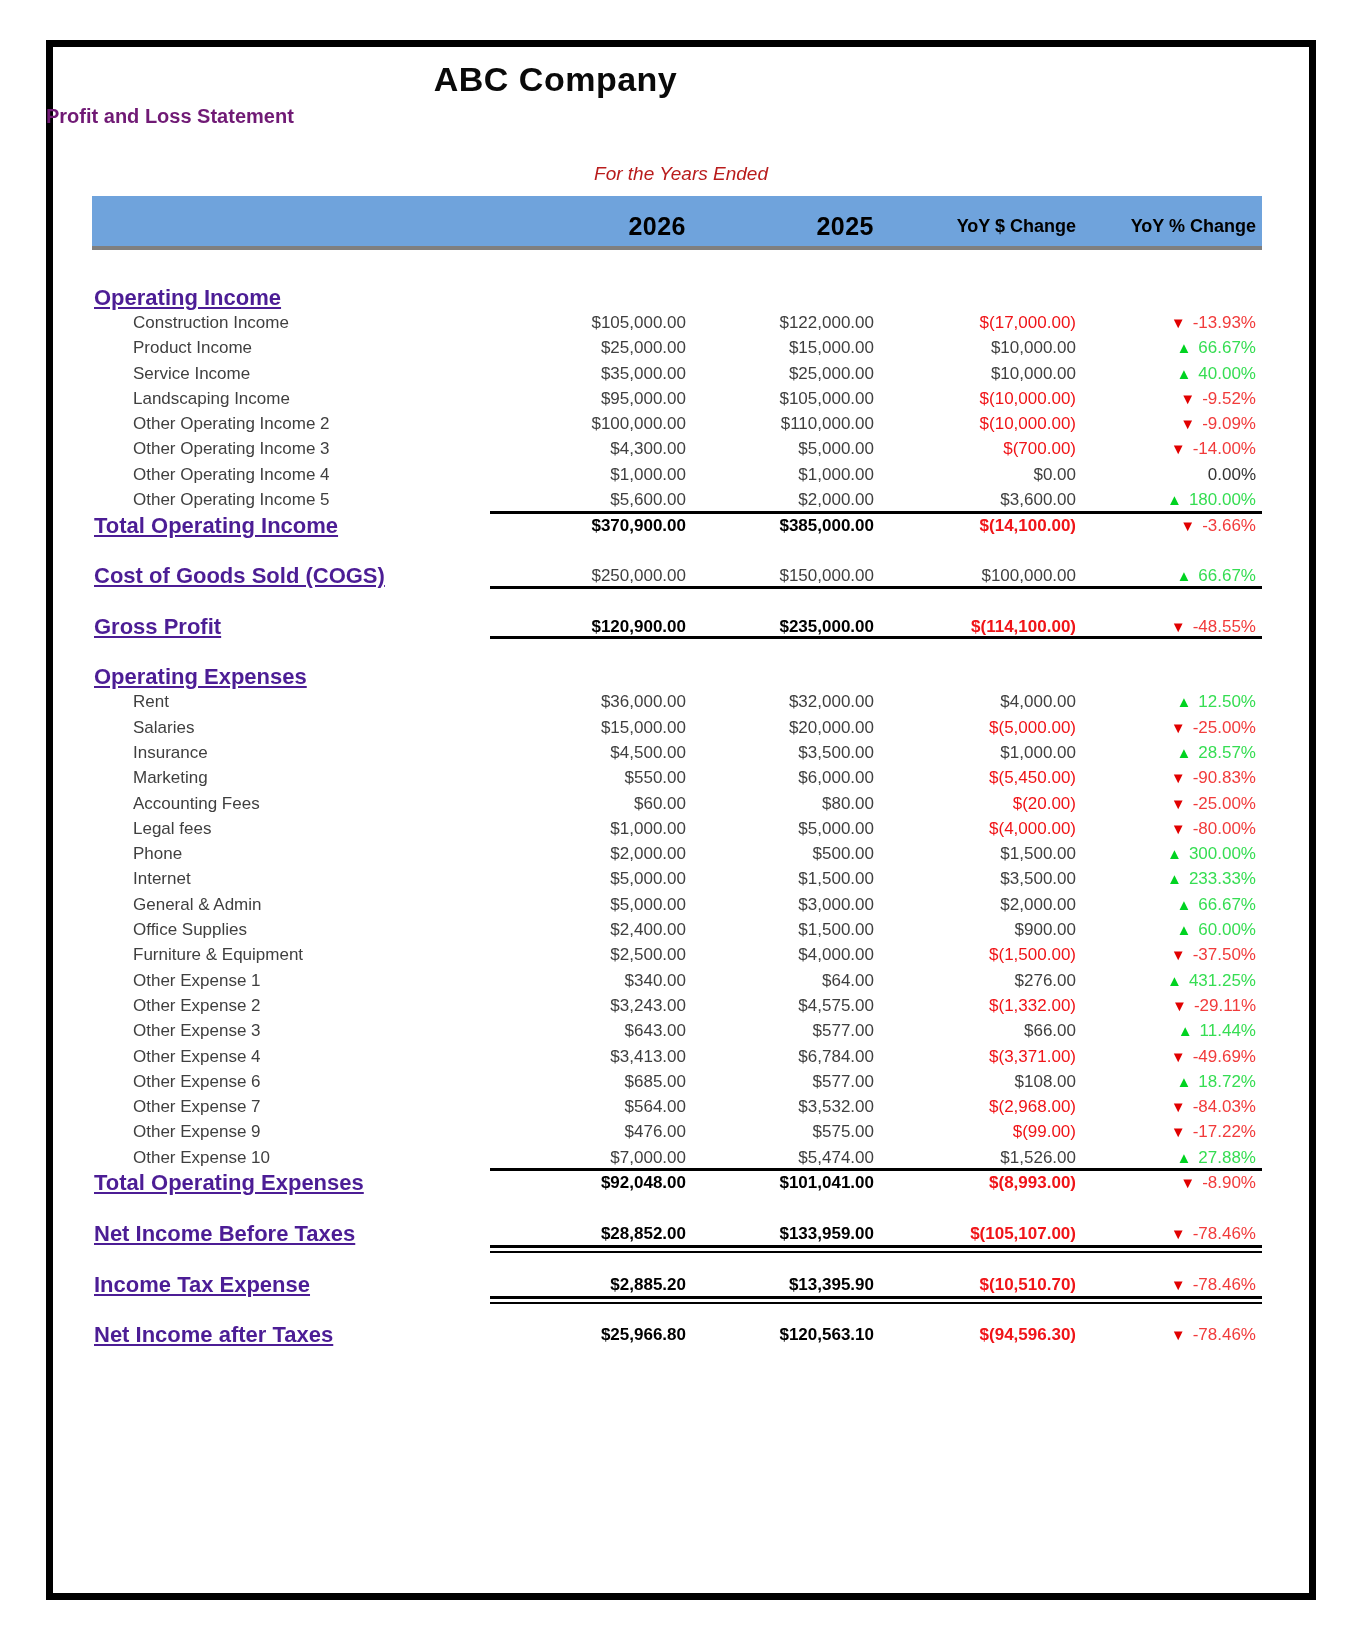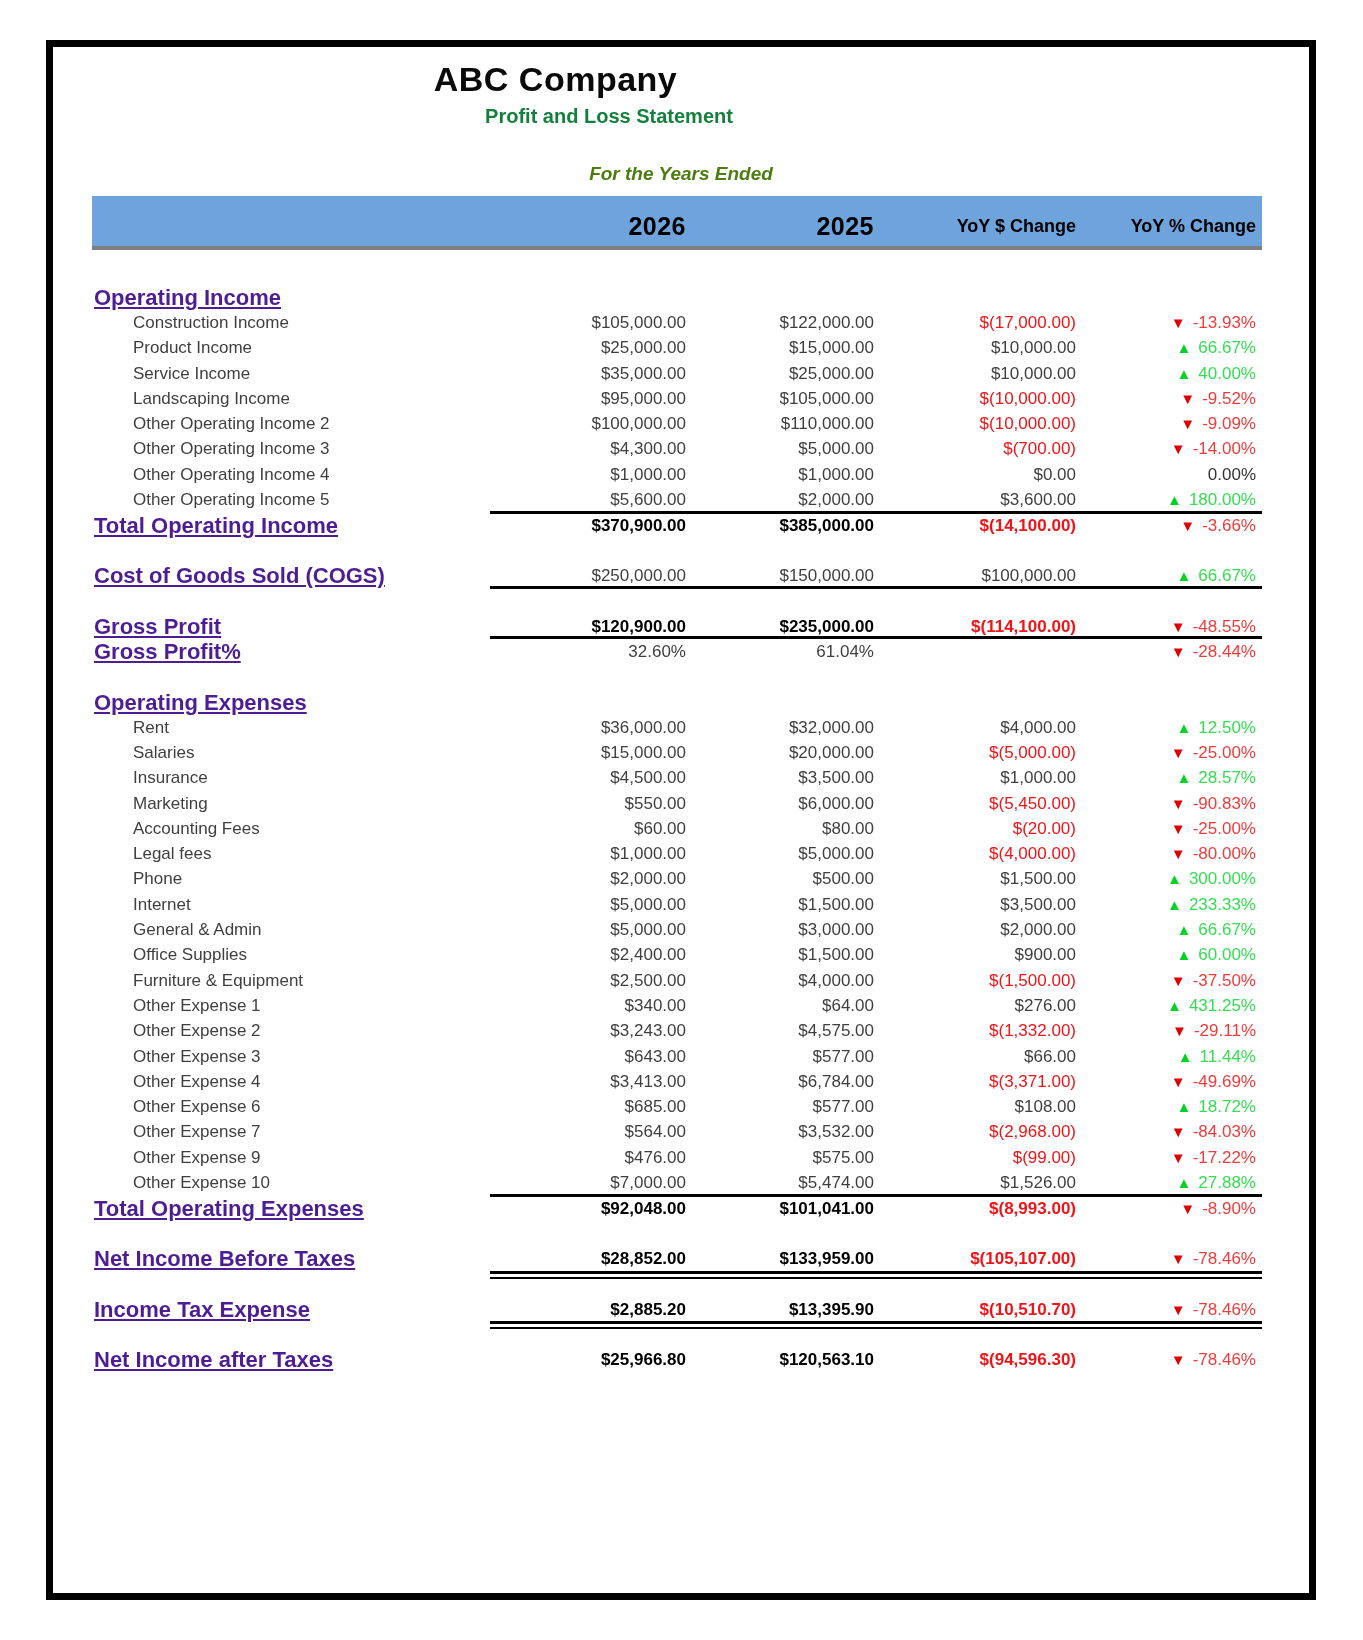--- a/index.html
+++ b/index.html
@@ -20,26 +20,26 @@
   }
   .frame{
     position:absolute;left:46px;top:40px;width:1256px;height:1546px;
     border:7px solid #000;background:#fff;box-sizing:content-box;
   }
   .title{
     position:absolute;left:46px;width:1019px;top:60px;text-align:center;
     font-size:34px;font-weight:bold;color:#0a0a0a;letter-spacing:.5px;
   }
   .subtitle{
-    position:absolute;left:46px;width:1126px;top:105px;text-align:center;
-    font-size:20px;font-weight:bold;color:#15803d;
+    position:absolute;left:46px;width:1126px;top:105px;
+    font-size:20px;font-weight:bold;color:#701a75;
   }
   .period{
     position:absolute;left:46px;width:1270px;top:163px;text-align:center;
-    font-size:19px;font-style:italic;color:#4d7c0f;font-weight:bold;
+    font-size:19px;font-style:italic;color:#b91c1c;
   }
   .header-bar{
     position:absolute;left:92px;top:196px;width:1170px;height:54px;
     background:var(--header-bg);border-bottom:4px solid var(--header-line);
     box-sizing:border-box;display:grid;
     grid-template-columns:var(--label-w) 196px 188px 202px 186px;
     align-items:end;
   }
   .header-bar .hc{text-align:right;padding-bottom:5px;color:#000;font-weight:bold;}
   .header-bar .h-year{font-size:25px;letter-spacing:.5px;}
@@ -204,29 +204,20 @@
     <div class="row spacer"></div>
     <div class="row total bold-label bold-vals l-below pct-down">
     <div class="label">Gross Profit</div>
     <div class="c money">$120,900.00</div>
     <div class="c money">$235,000.00</div>
     <div class="c money yoy neg">$(114,100.00)</div>
     <div class="c pct">
       <span class="arrow">▼</span><span class="pctv">-48.55%</span>
     </div>
   </div>
-    <div class="row item bold-label pct-down">
-    <div class="label">Gross Profit%</div>
-    <div class="c money">32.60%</div>
-    <div class="c money">61.04%</div>
-    <div class="c money yoy"></div>
-    <div class="c pct">
-      <span class="arrow">▼</span><span class="pctv">-28.44%</span>
-    </div>
-  </div>
     <div class="row spacer"></div>
     <div class="row section pct-flat">
     <div class="label">Operating Expenses</div>
     <div class="c money"></div>
     <div class="c money"></div>
     <div class="c money yoy"></div>
     <div class="c pct">
       <span class="pctv"></span>
     </div>
   </div>

